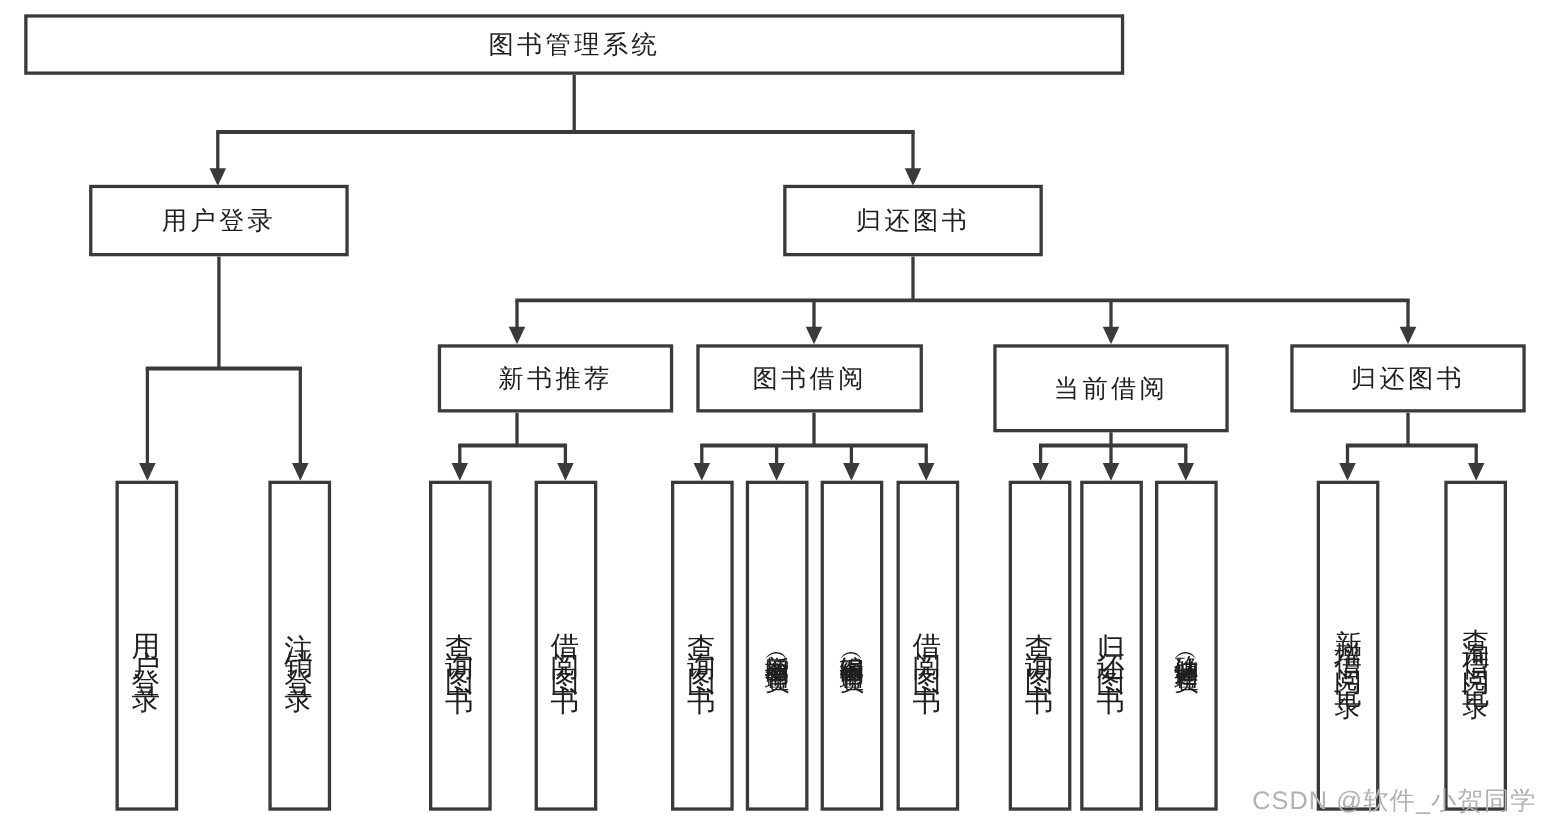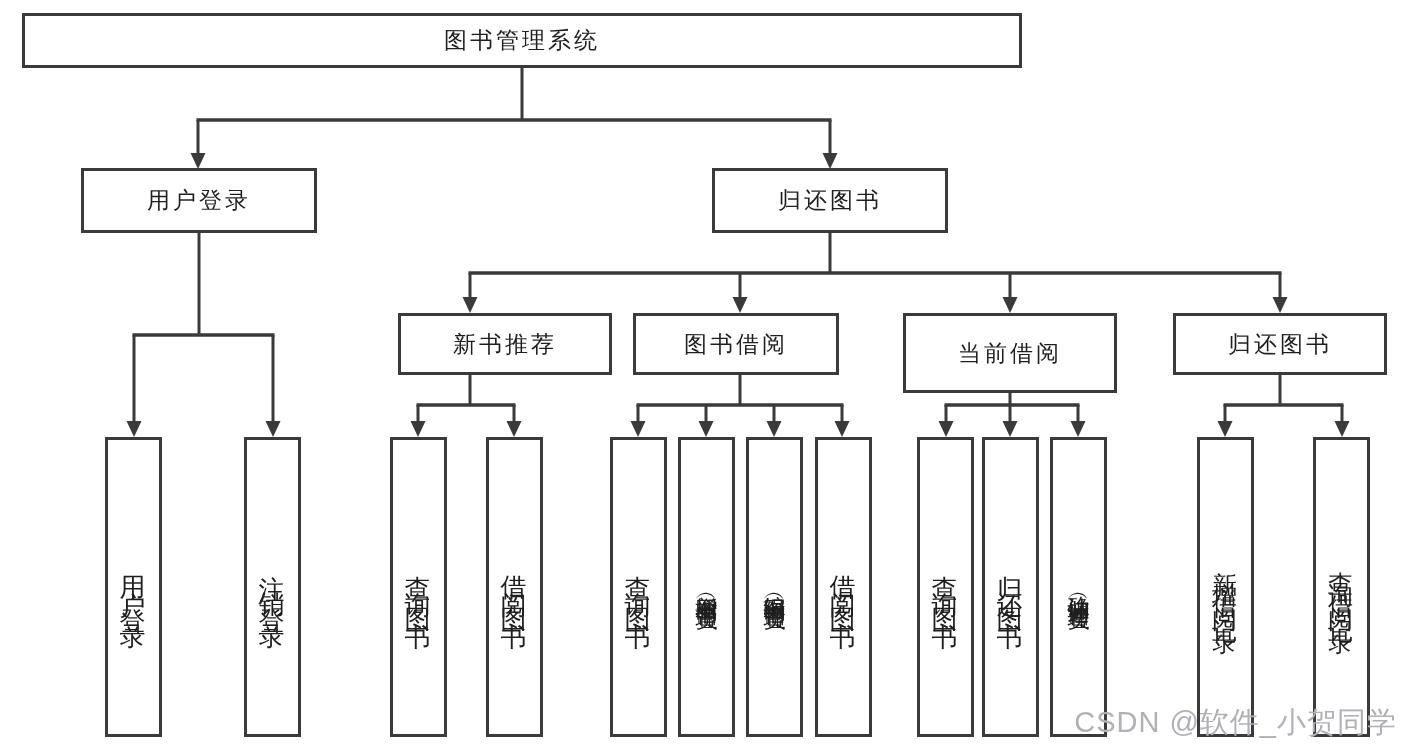--- a/index.html
+++ b/index.html
@@ -30,21 +30,21 @@
     text-orientation: mixed;
     white-space: nowrap;
   }
   .ls-short span { font-size: 26px; letter-spacing: 16px; }
   .ls-mid   span { font-size: 25px; letter-spacing: 12px; }
   .ls-long  span { font-size: 22px; letter-spacing: 2px; }
   #watermark {
     position: absolute;
     right: 8px;
     bottom: 4px;
-    font-size: 29px;
+    font-size: 23px;
     color: #b0b0b6;
     letter-spacing: 1px;
     z-index: 3;
   }
 </style>
 </head>
 <body>
 
 <div id="canvas">
 

